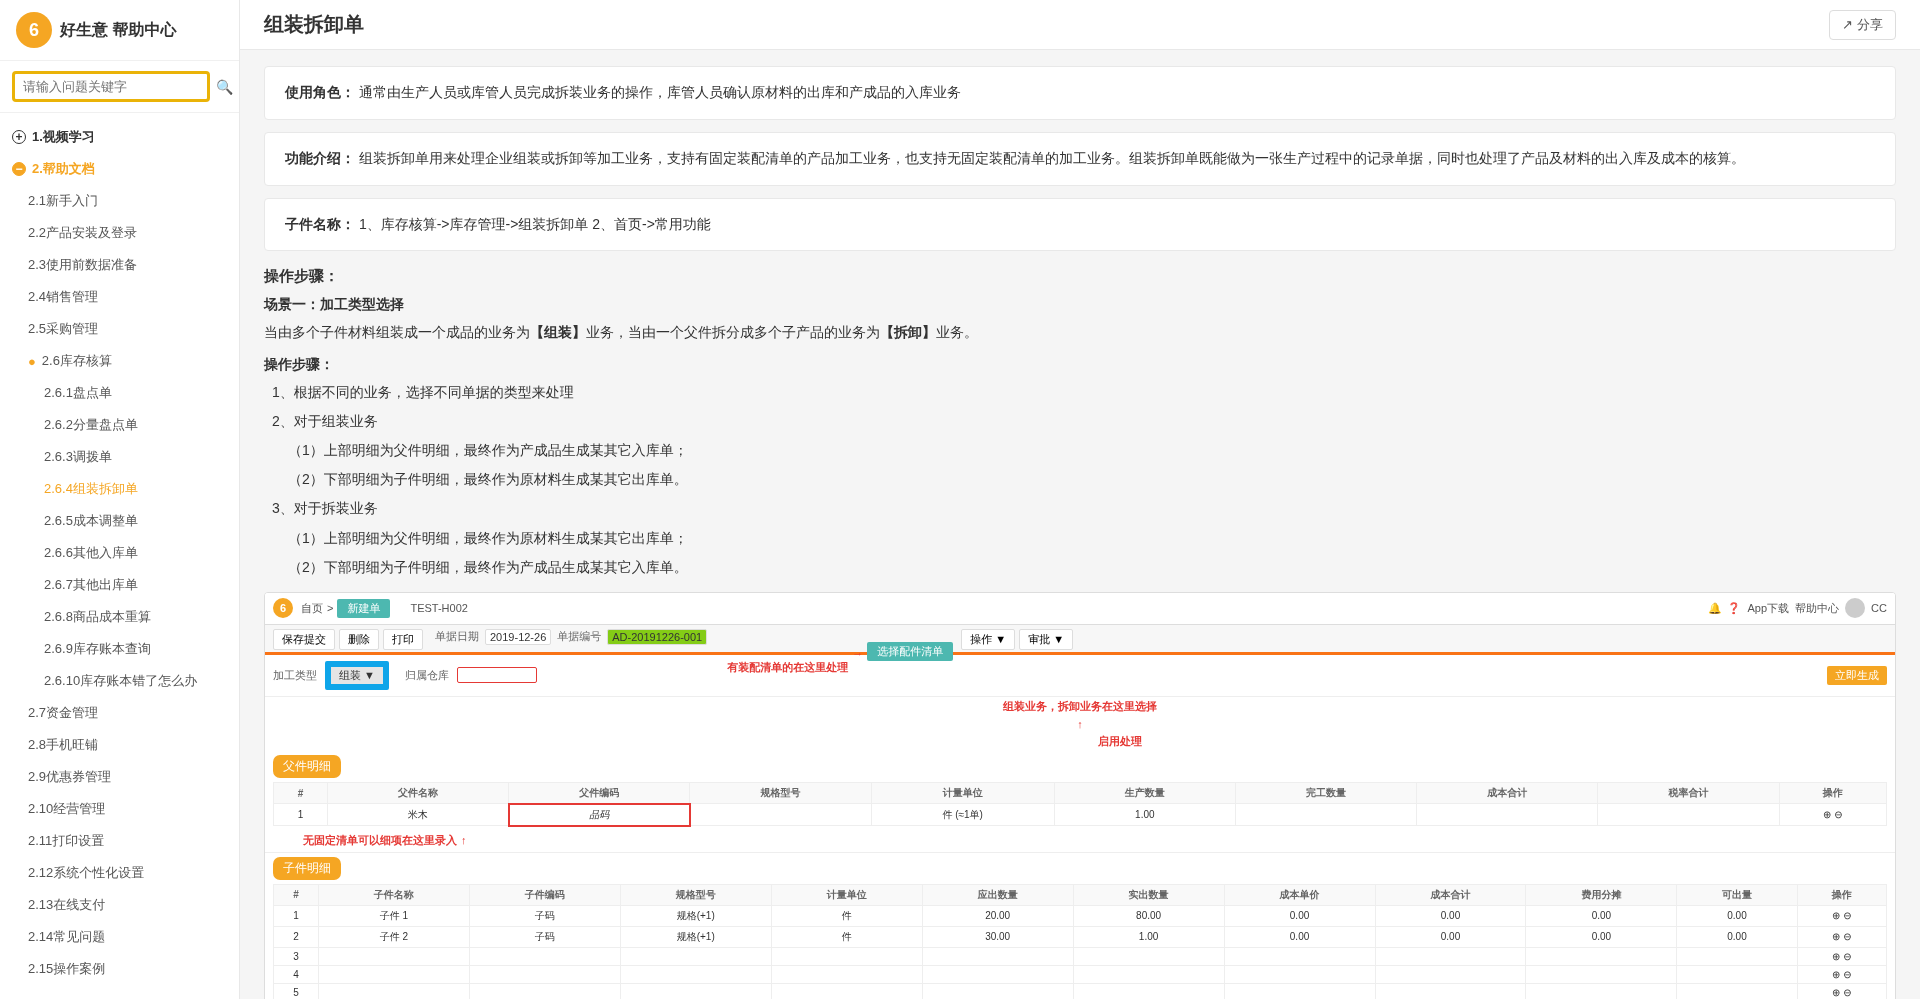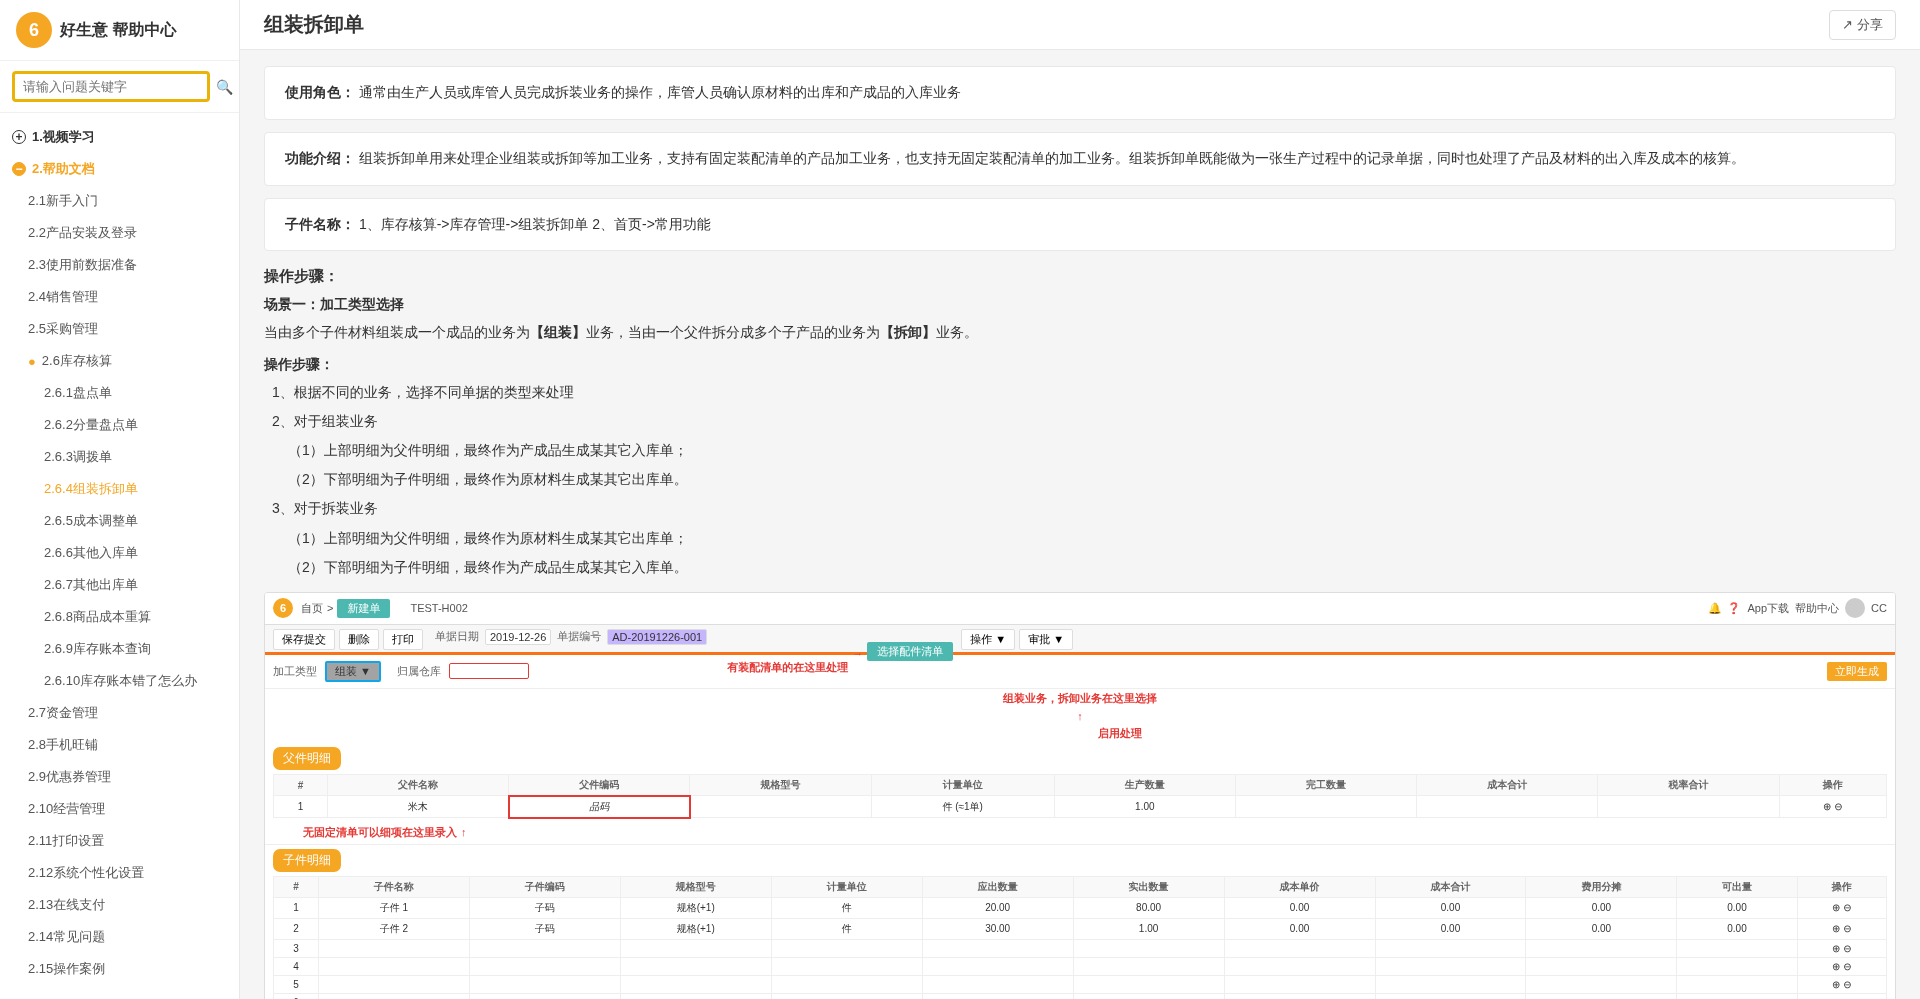--- a/index.html
+++ b/index.html
@@ -321,35 +321,35 @@
         </div>
 
         <div class="ss-toolbar">
           <button class="ss-btn">保存提交</button>
           <button class="ss-btn">删除</button>
           <button class="ss-btn">打印</button>
           <div style="margin-left:8px;font-size:11px;display:flex;gap:6px;align-items:center;">
             <span style="color:#666;">单据日期</span>
             <span style="border:1px solid #ddd;padding:1px 4px;border-radius:2px;background:#fff;">2019-12-26</span>
             <span style="color:#666;">单据编号</span>
-            <span style="border:1px solid #ddd;padding:1px 4px;border-radius:2px;background:#c4b5fd;min-width:100px;">AD-20191226-001</span>
+            <span style="border:1px solid #ddd;padding:1px 4px;border-radius:2px;background:#84cc16;min-width:100px;">AD-20191226-001</span>
           </div>
 
           <div style="margin-left:16px;display:flex;align-items:center;gap:4px;">
             <span style="color:#e53935;font-size:11px;font-weight:600;margin-top:31px;">有装配清单的在这里处理</span>
             <span style="color:#e53935;">→</span>
             <button class="ss-btn-teal">选择配件清单</button>
           </div>
           <button class="ss-btn" style="margin-left:4px;">操作 ▼</button>
           <button class="ss-btn">审批 ▼</button>
         </div>
 
         <div style="display:flex;align-items:center;padding:6px 8px;border-bottom:1px solid #eee;gap:8px;font-size:11px;background:#fff;">
           <span style="color:#666;">加工类型</span>
-          <span style="border:2px solid #0ea5e9;padding:1px 8px;border-radius:2px;background:#a3a3a3;color:#333;">组装 ▼</span>
+          <span style="border:6px solid #0ea5e9;padding:1px 8px;border-radius:2px;background:#e5e5e5;color:#333;">组装 ▼</span>
           <span style="color:#666;margin-left:8px;">归属仓库</span>
           <input type="text" style="border: 1px solid rgb(229, 57, 53); border-radius: 2px; padding: 1px 4px; font-size: 11px; width: 80px;">
           <button class="ss-btn" style="margin-left:auto;background:#f5a623;color:#fff;border:none;">立即生成</button>
         </div>
 
         <div style="display:flex;align-items:center;padding:2px 8px;gap:4px;font-size:11px;flex-direction:column;">
           <span style="color:#e53935;font-weight:600;">组装业务，拆卸业务在这里选择</span>
           <span style="color:#e53935;">↑</span>
           <span style="margin-left:80px;color:#e53935;font-weight:600;">启用处理</span>
         </div>

